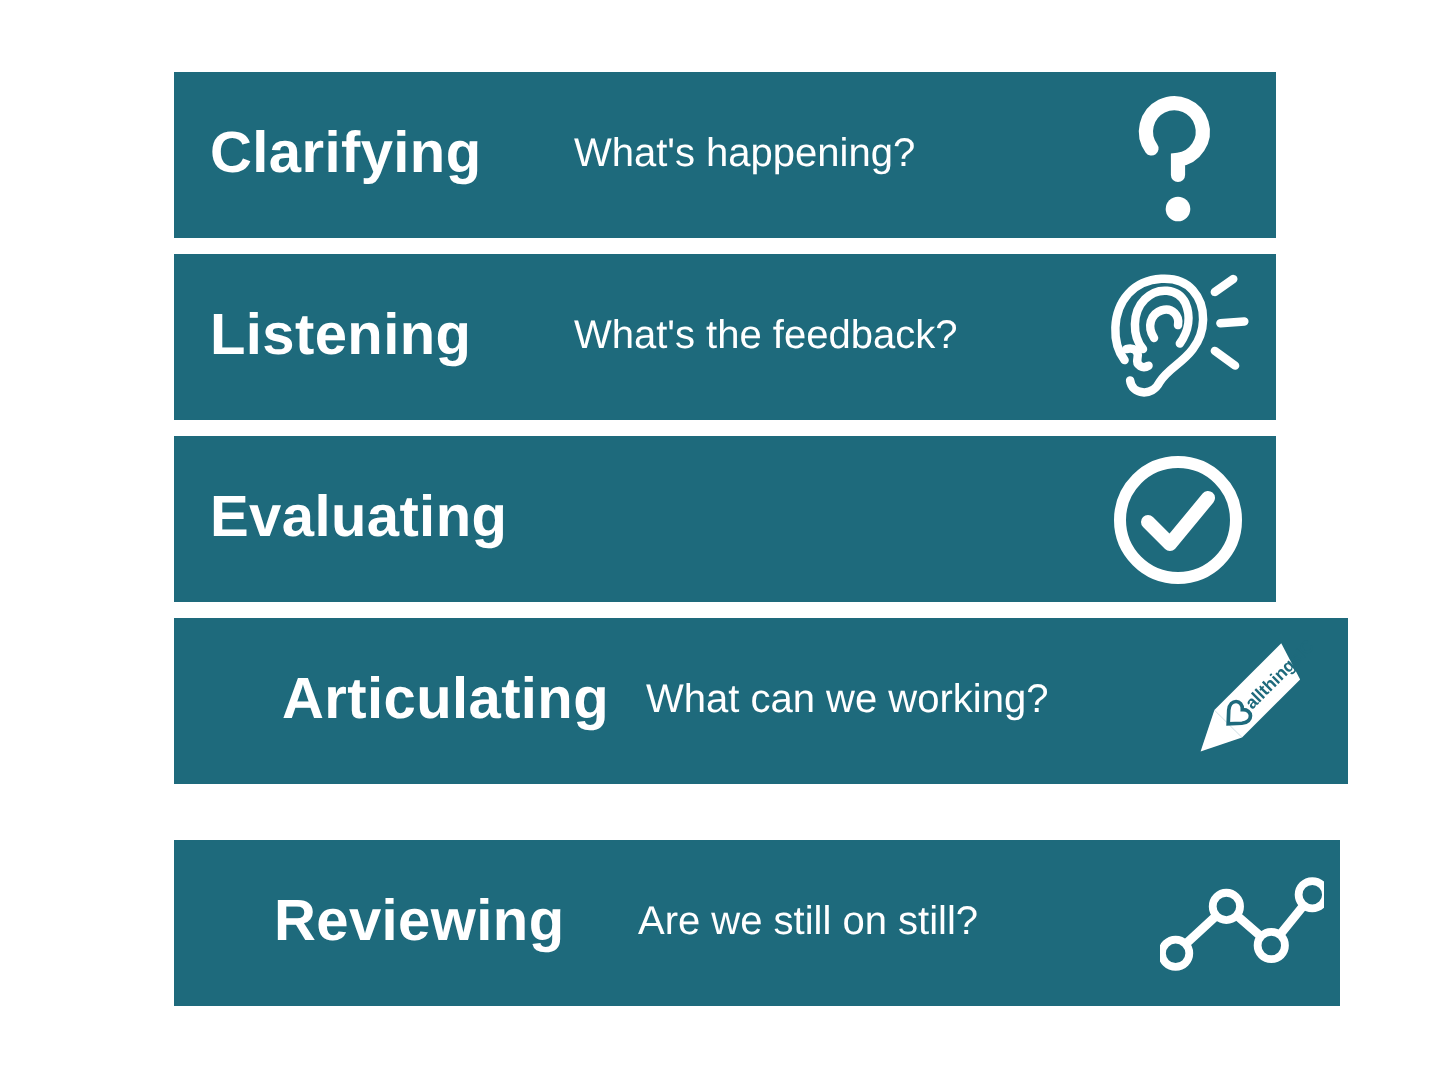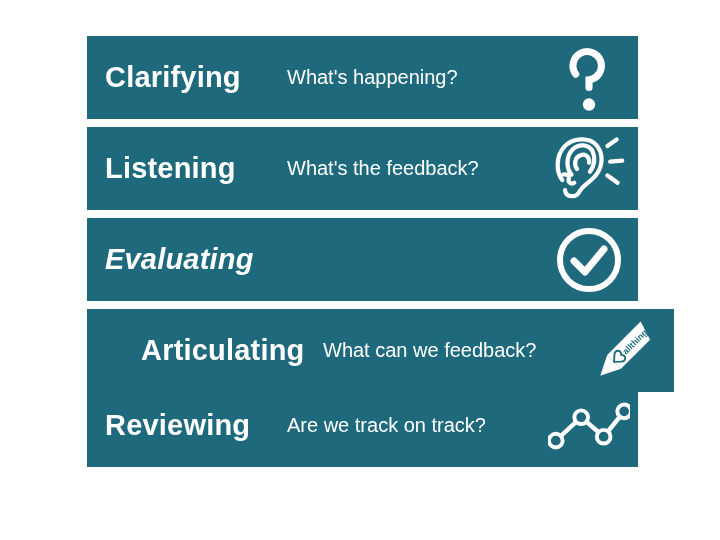--- a/index.html
+++ b/index.html
@@ -15,23 +15,23 @@
     position: absolute;
     left: 87px;
     width: 551px;
     height: 83px;
     background: #1e6a7c;
     display: flex;
     align-items: center;
   }
   .row-0 { top: 36px; }
   .row-1 { top: 127px; }
-  .row-2 { top: 218px; font-style: italic; }
+  .row-2 { top: 218px; }
   .row-3 { top: 309px; padding-left: 36px; }
-  .row-4 { top: 384px; }
+  .row-4 { top: 420px; padding-left: 32px; }
   .title {
     box-sizing: border-box;
     width: 200px;
     padding-left: 18px;
     font-size: 29px;
     font-weight: 700;
     color: #ffffff;
     letter-spacing: 0.2px;
     white-space: nowrap;
   }
@@ -92,36 +92,36 @@
     <div class="icon-box">
       <svg width="72" height="72" viewBox="0 0 72 72" aria-hidden="true">
         <circle cx="36" cy="36" r="29" fill="none" stroke="#ffffff" stroke-width="6"></circle>
         <path d="M21,37 L32,48 L51,25" fill="none" stroke="#ffffff" stroke-width="7" stroke-linecap="round" stroke-linejoin="round"></path>
       </svg>
     </div>
   </div>
 
   <div class="row row-3">
     <div class="title">Articulating</div>
-    <div class="question">What can we feedback?</div>
+    <div class="question">What can we working?</div>
     <div class="icon-box">
       <svg width="74" height="74" viewBox="0 0 72 72" aria-hidden="true">
         <g transform="rotate(-45 36 36)">
           <path d="M2,36 L21,26.5 L21,45.5 Z" fill="#ffffff"></path>
           <path d="M21,26.5 L67,26.5 L61,45.5 L21,45.5 Z" fill="#ffffff"></path>
           <path d="M0,-5 C-4.5,-10 -11,-4.5 -6,1.5 L0,8 L6,1.5 C11,-4.5 4.5,-10 0,-5 Z" fill="none" stroke="#1e6a7c" stroke-width="2.4" transform="translate(27,36) rotate(90) scale(0.75)"></path>
           <text x="34" y="39.5" font-size="8.5" font-weight="700" fill="#1e6a7c" font-family="Liberation Sans, DejaVu Sans, sans-serif">allthingsIC</text>
         </g>
       </svg>
     </div>
   </div>
 
   <div class="row row-4">
     <div class="title">Reviewing</div>
-    <div class="question">Are we track on track?</div>
+    <div class="question">Are we still on still?</div>
     <div class="icon-box">
       <svg width="82" height="58" viewBox="0 0 84 58" aria-hidden="true">
         <g stroke="#ffffff" stroke-width="4.5" fill="none">
           <path d="M8,44 L34,20 L57,40 L78,14"></path>
         </g>
         <g fill="#1e6a7c" stroke="#ffffff" stroke-width="4">
           <circle cx="8" cy="44" r="7"></circle>
           <circle cx="34" cy="20" r="7"></circle>
           <circle cx="57" cy="40" r="7"></circle>
           <circle cx="78" cy="14" r="7"></circle>

